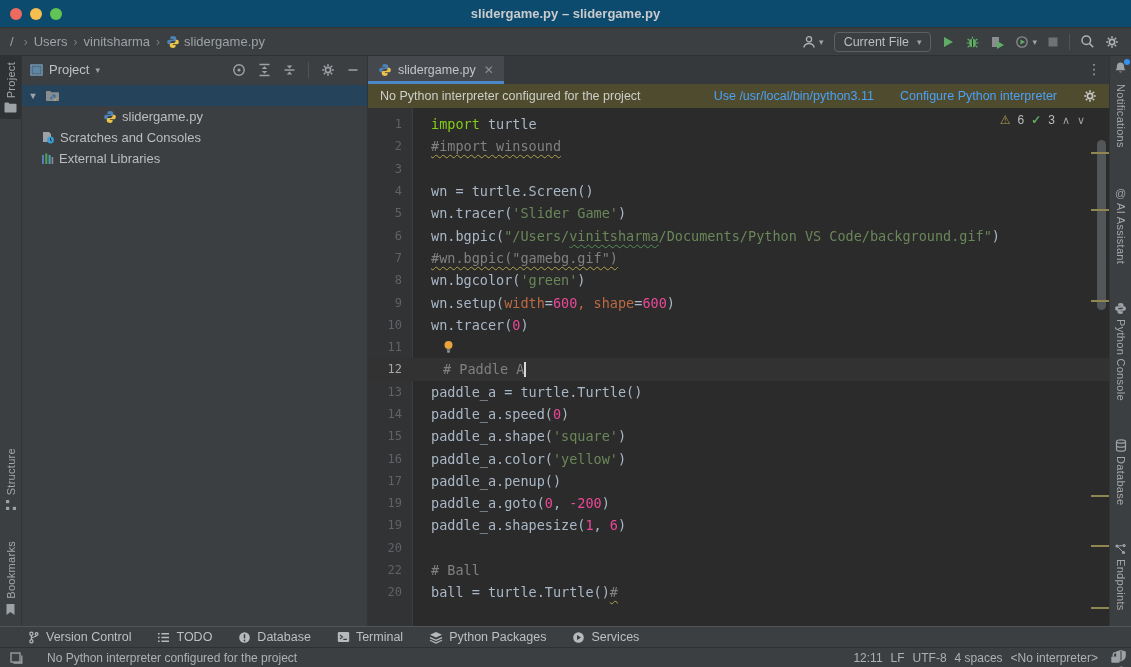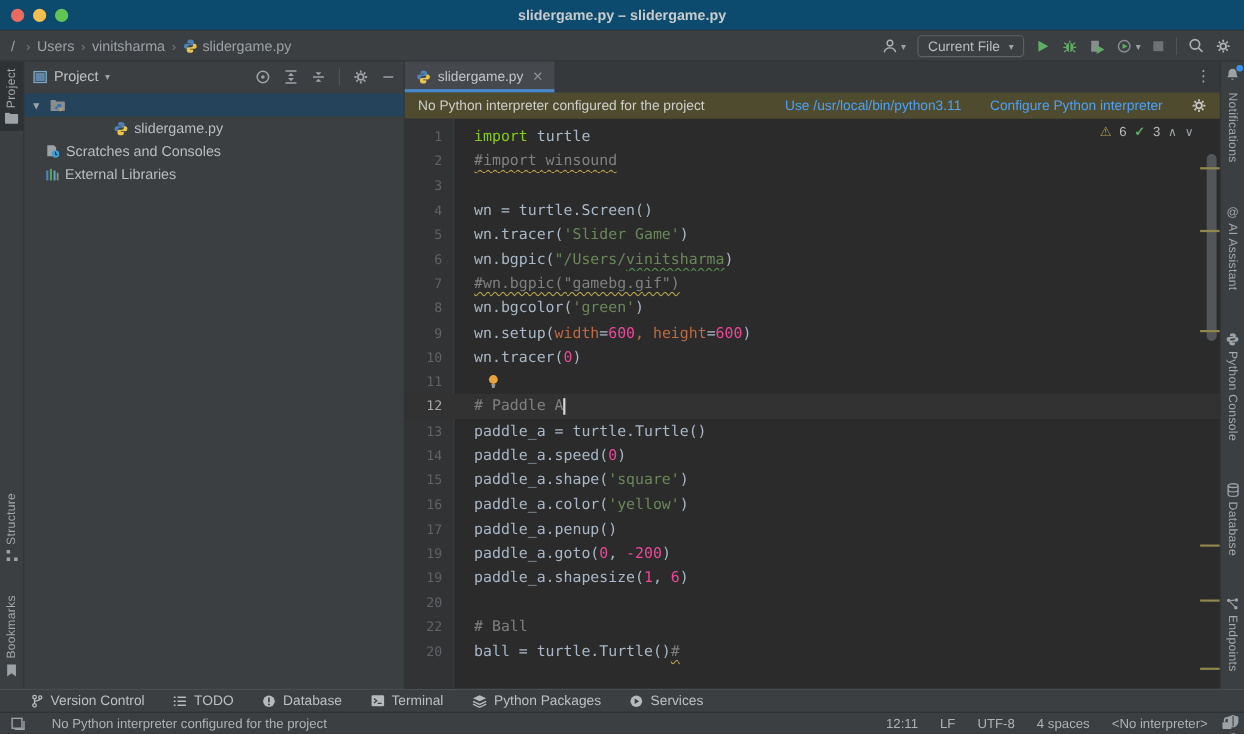--- a/index.html
+++ b/index.html
@@ -63,21 +63,21 @@
   .banner { height:24px; background:#4f4b2e; display:flex; align-items:center; gap:26px; padding:0 12px; flex:none; font-size:12.5px; }
   .banner-msg { color:#cdcfc9; }
   .banner a { color:#4da0f5; text-decoration:none; }
   .banner .spacer { flex:1; }
 
   
   .code-area { position:relative; flex:1; background:#2b2b2b; overflow:hidden; font-family:"DejaVu Sans Mono", monospace; }
   .gutter-bg { position:absolute; left:0; top:0; bottom:0; width:45px; background:#313335; border-right:1px solid #3a3d3f; }
   .code-lines { position:absolute; top:5px; left:0; right:0; }
   .code-row { display:flex; height:22.3px; align-items:center; position:relative; }
-  .code-row.current { background:#323232; }
+  .code-row.current { background:#323232;gap:12px; }
   .gutter-num { width:45px; flex:none; text-align:right; padding-right:11px; color:#606366; font-size:12px; }
   .code-row.current .gutter-num { color:#a8a8a8; }
   .code-text { margin-left:18px; font-size:13.5px; white-space:pre; color:#a9b7c6; display:flex; align-items:center; }
   .tok-p { color:#a9b7c6; } .tok-k { color:#84cc16; } .tok-s { color:#6a8759; }
   .tok-c { color:#808080; } .tok-n { color:#ec4899; } .tok-m { color:#bc6a42; }
   .u-warn { text-decoration:underline wavy #b3a14e 1px; text-underline-offset:3px; text-decoration-skip-ink:none; }
   .u-typo { text-decoration:underline wavy #549159 1px; text-underline-offset:3px; text-decoration-skip-ink:none; }
   .caret { display:inline-block; width:1.5px; height:15px; background:#d8d8d8; }
   .bulb { display:inline-block; width:11px; height:14px; margin-left:12px; }
 
@@ -87,21 +87,21 @@
 
   .scroll-thumb { position:absolute; right:3px; top:32px; width:9px; height:170px; border-radius:5px; background:#595e61; opacity:.85; }
   .stripe-mark { position:absolute; right:0; width:18px; height:2px; background:#8f874d; }
 
   
   .bottombar { height:21px; background:#3c3f41; border-top:1px solid #515456; display:flex; align-items:center; gap:26px; padding-left:28px; font-size:12.5px; color:#bdbfc1; }
   .bb-item { display:flex; align-items:center; gap:6px; }
   .statusbar { height:20px; background:#3c3f41; border-top:1px solid #2e3133; display:flex; align-items:center; font-size:12px; color:#aeb1b3; padding:0 10px; }
   .statusbar .msg { margin-left:24px; }
   .statusbar .spacer { flex:1; }
-  .sb-right { display:flex; align-items:center; gap:20px; margin-right:8px; }
+  .sb-right { display:flex; align-items:center; gap:8px; margin-right:8px; }
 
   svg { display:block; }
 </style>
 </head>
 <body>
 
 <div class="app">
 
   <div class="titlebar">
     <div class="lights">
@@ -385,33 +385,33 @@
             <div class="code-row">
               <div class="gutter-num">4</div>
               <div class="code-text"><span class="tok-p">wn = turtle.Screen()</span></div>
             </div>
             <div class="code-row">
               <div class="gutter-num">5</div>
               <div class="code-text"><span class="tok-p">wn.tracer(</span><span class="tok-s">'Slider Game'</span><span class="tok-p">)</span></div>
             </div>
             <div class="code-row">
               <div class="gutter-num">6</div>
-              <div class="code-text"><span class="tok-p">wn.bgpic(</span><span class="tok-s">"/Users/</span><span class="tok-s u-typo">vinitsharma</span><span class="tok-p">)</span></div>
+              <div class="code-text"><span class="tok-p">wn.bgpic(</span><span class="tok-s">"/Users/</span><span class="tok-s u-typo">vinitsharma</span><span class="tok-s">/Documents/Python VS Code/background.gif"</span><span class="tok-p">)</span></div>
             </div>
             <div class="code-row">
               <div class="gutter-num">7</div>
               <div class="code-text"><span class="tok-c u-warn">#wn.bgpic("gamebg.gif")</span></div>
             </div>
             <div class="code-row">
               <div class="gutter-num">8</div>
               <div class="code-text"><span class="tok-p">wn.bgcolor(</span><span class="tok-s">'green'</span><span class="tok-p">)</span></div>
             </div>
             <div class="code-row">
               <div class="gutter-num">9</div>
-              <div class="code-text"><span class="tok-p">wn.setup(</span><span class="tok-m">width</span><span class="tok-p">=</span><span class="tok-n">600</span><span class="tok-m">,</span><span class="tok-p"> </span><span class="tok-m">height</span><span class="tok-p">=</span><span class="tok-n">600</span><span class="tok-p">)</span></div>
+              <div class="code-text"><span class="tok-p">wn.setup(</span><span class="tok-m">width</span><span class="tok-p">=</span><span class="tok-n">600</span><span class="tok-m">,</span><span class="tok-p"> </span><span class="tok-m">shape</span><span class="tok-p">=</span><span class="tok-n">600</span><span class="tok-p">)</span></div>
             </div>
             <div class="code-row">
               <div class="gutter-num">10</div>
               <div class="code-text"><span class="tok-p">wn.tracer(</span><span class="tok-n">0</span><span class="tok-p">)</span></div>
             </div>
             <div class="code-row">
               <div class="gutter-num">11</div>
               <div class="code-text"><span class="bulb"><svg width="11" height="14" viewBox="0 0 11 14">
                     <circle cx="5.5" cy="5" r="4" fill="#e8a33d"></circle>
                     <path d="M3.8 10h3.4M4.2 11.8h2.6" stroke="#b9bcbe" stroke-width="1.2"></path>

